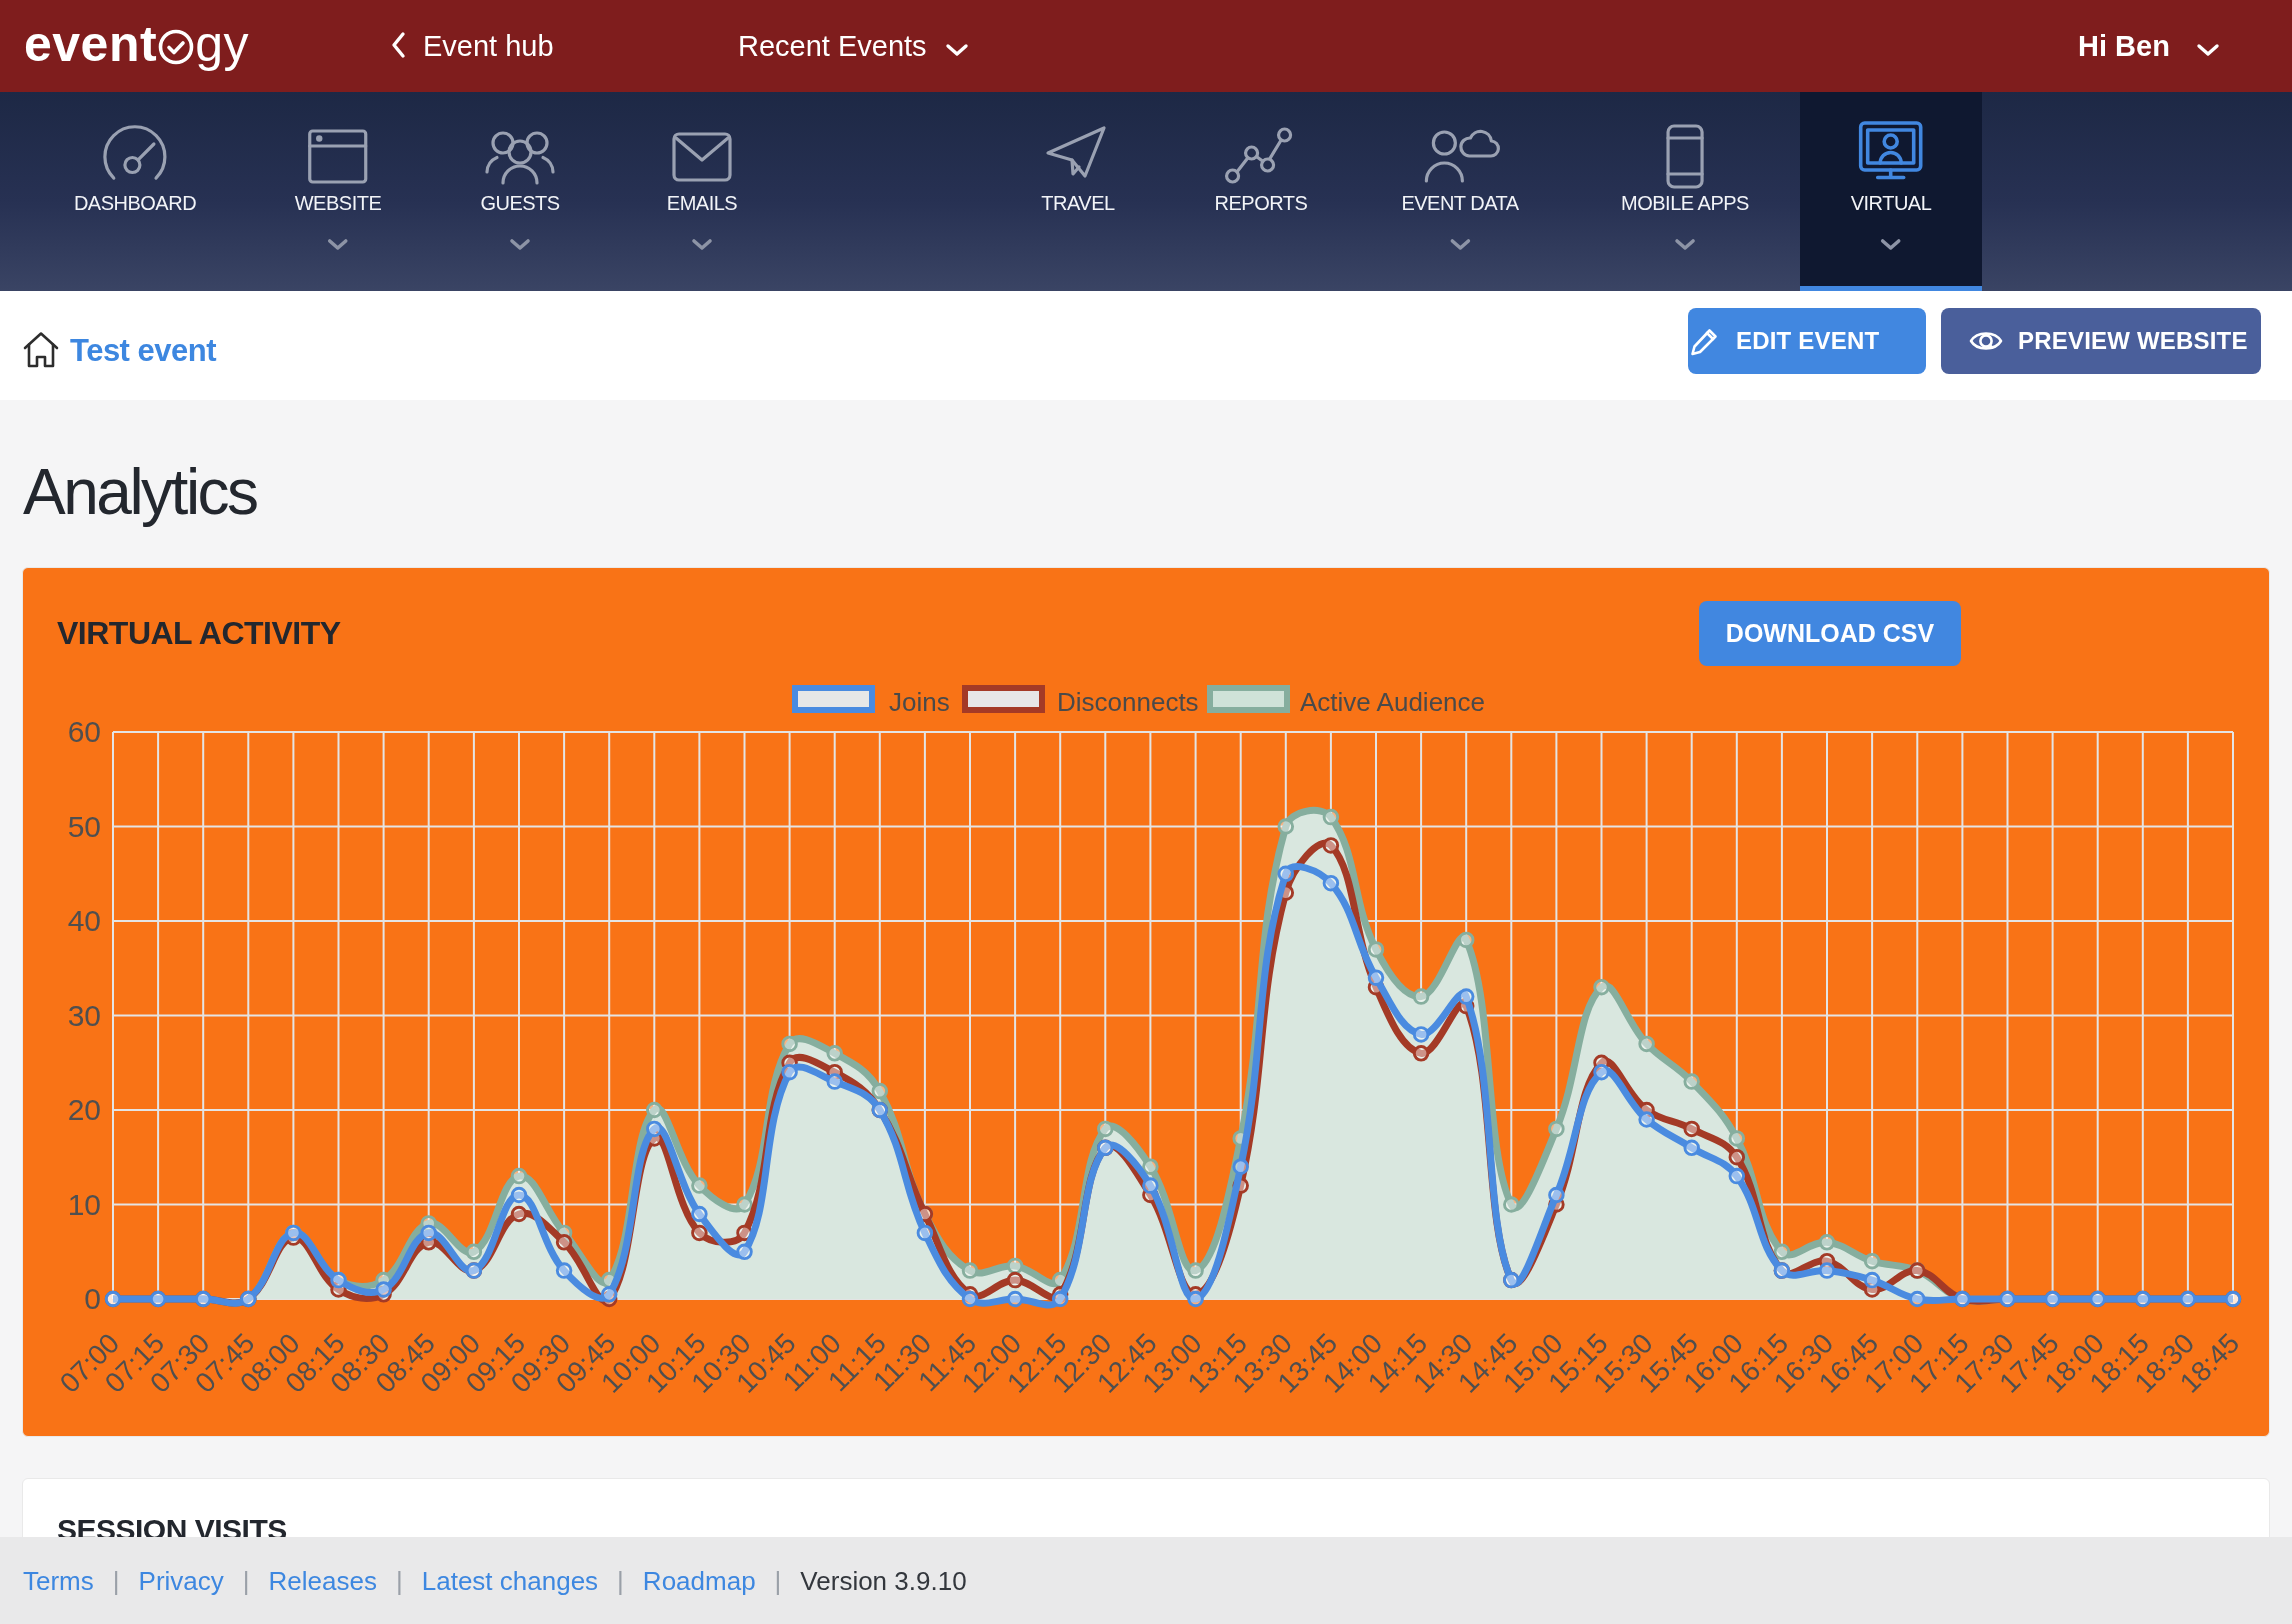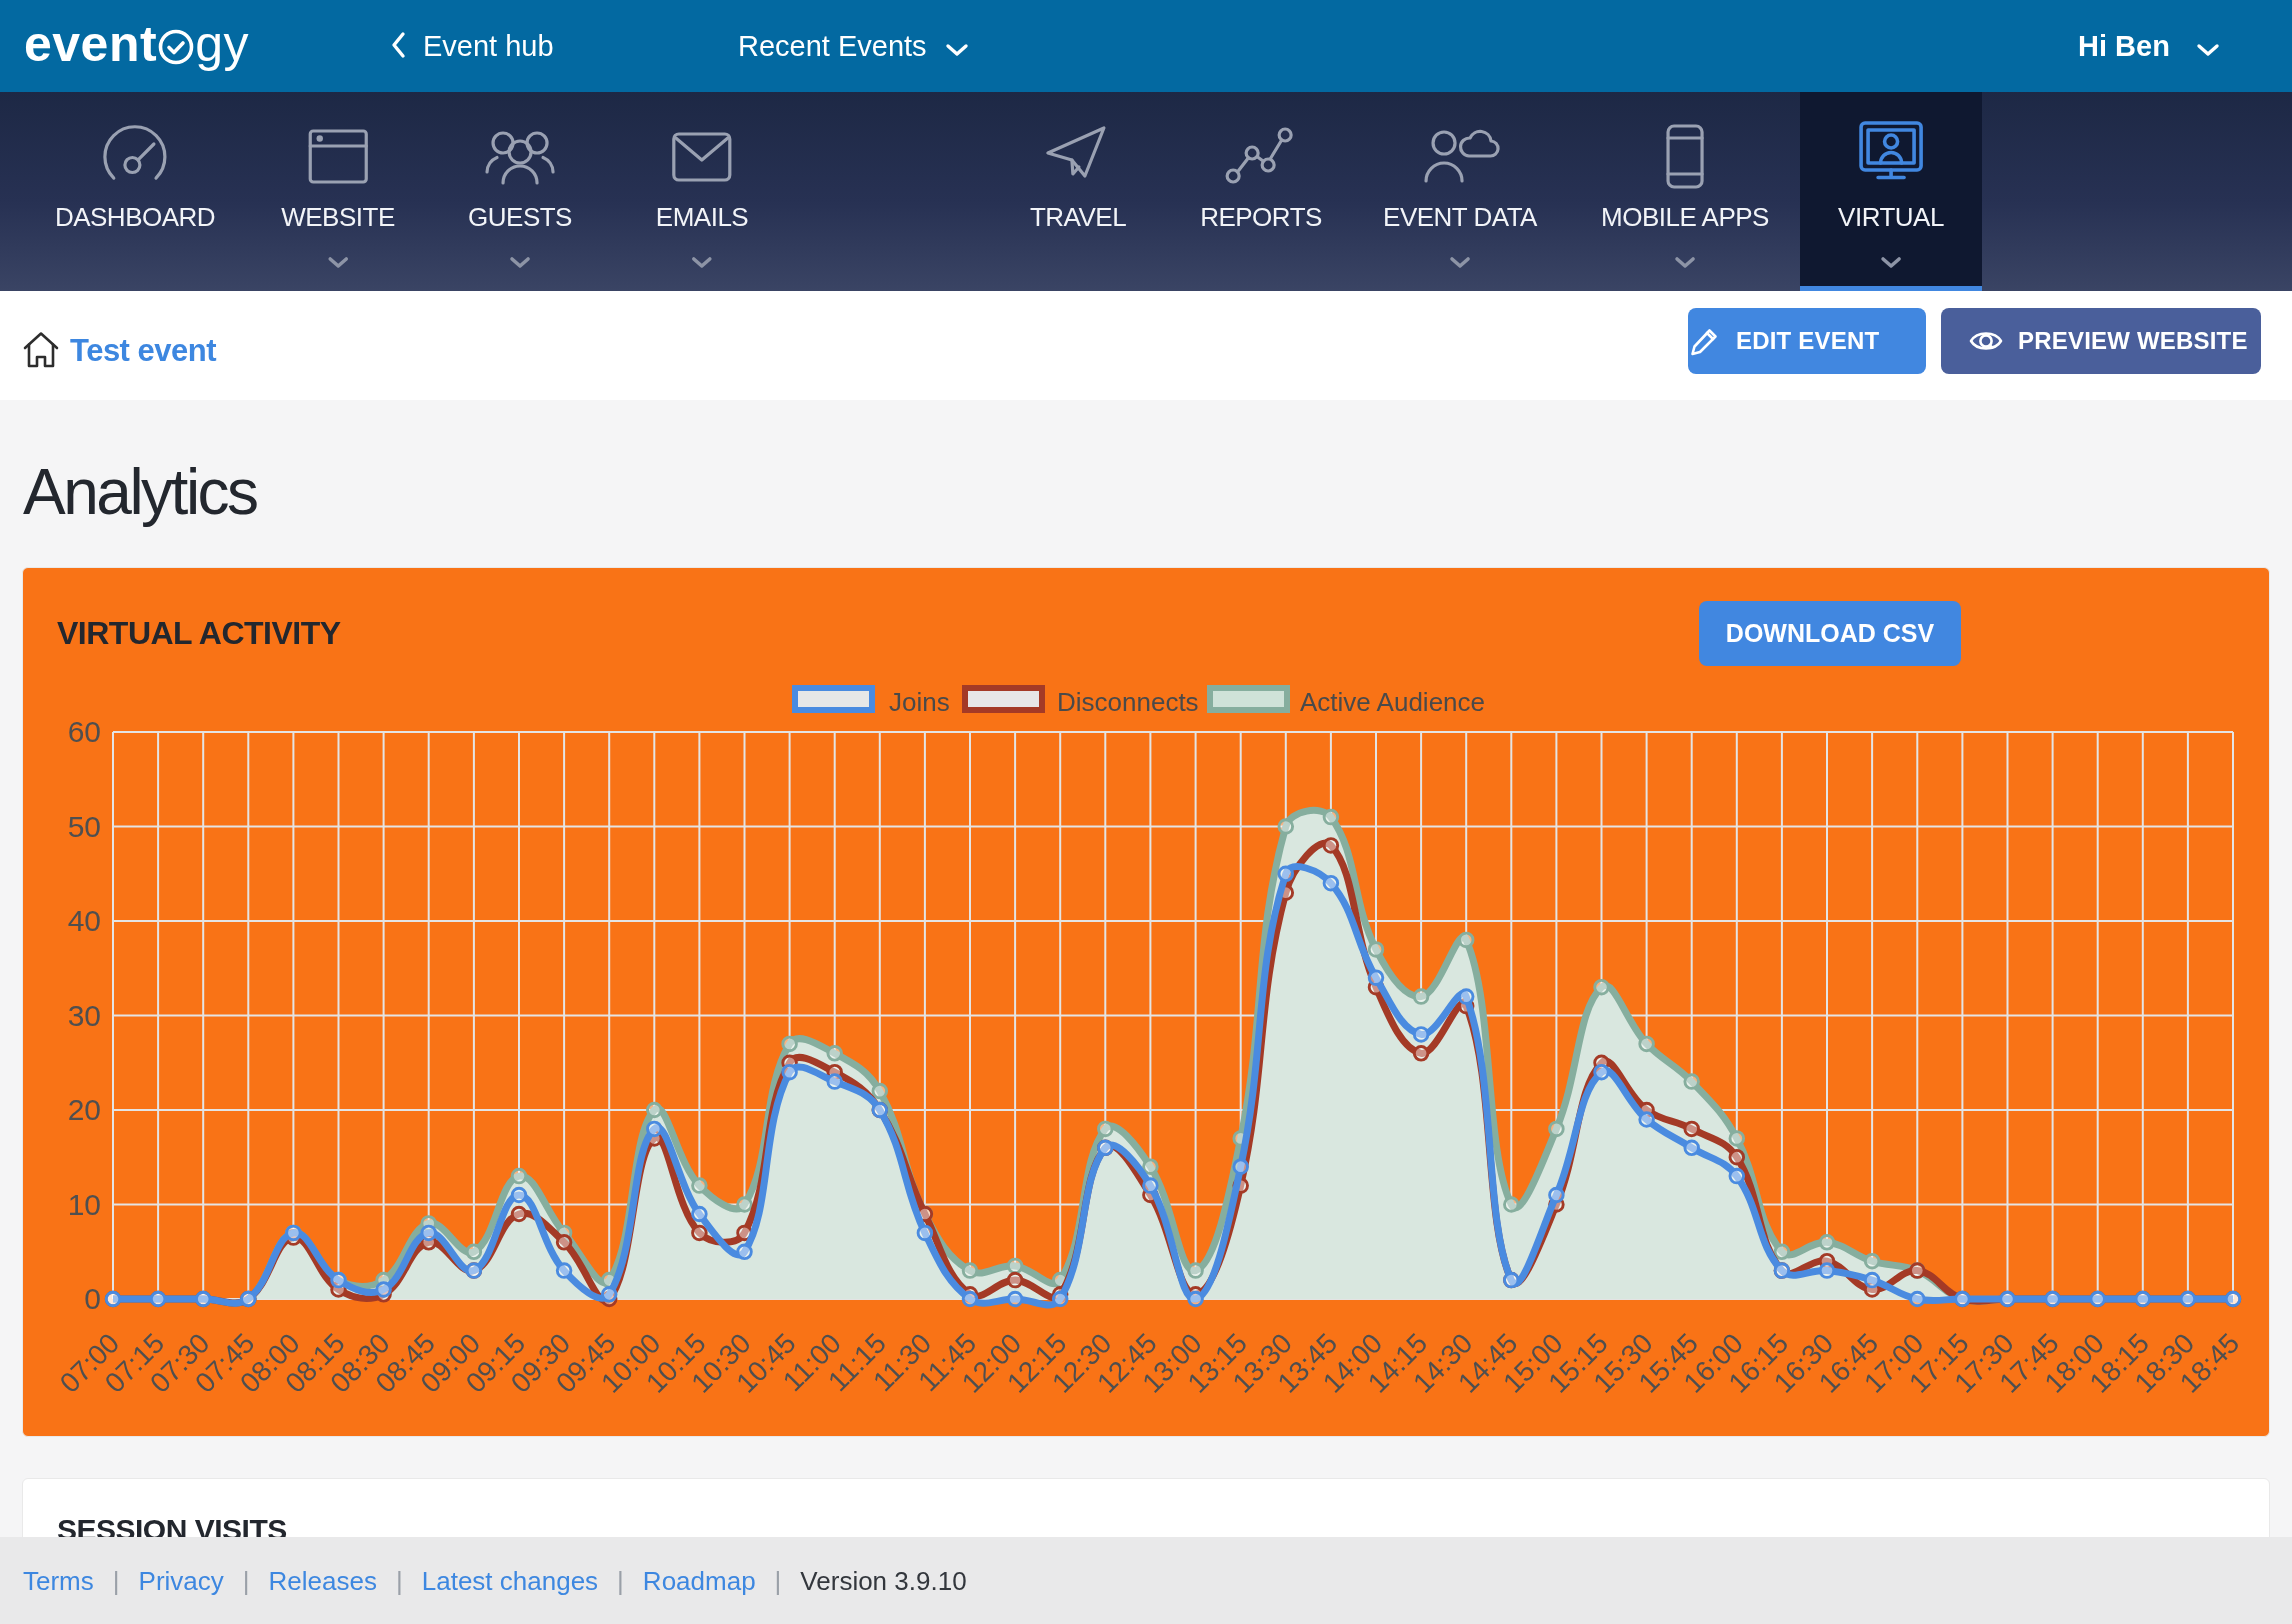--- a/index.html
+++ b/index.html
@@ -1,33 +1,33 @@
 <!DOCTYPE html>
 <html><head><meta charset="utf-8">
 <style>
 * { margin:0; padding:0; box-sizing:border-box; }
 html,body { width:2292px; height:1624px; font-family:"Liberation Sans",sans-serif; background:#f5f5f6; overflow:hidden; }
 
-.header { position:absolute; left:0; top:0; width:2292px; height:92px; background:#0369a1; }
+.header { position:absolute; left:0; top:0; width:2292px; height:92px; background:#7f1d1d; }
 .logo { position:absolute; left:24px; top:15px; font-size:50px; color:#fff; letter-spacing:0.5px; }
 .logo b { font-weight:700; }
 .logo .lg { font-weight:400; }
 .logo svg { vertical-align:-4px; margin:0 1px; }
 .backlink { position:absolute; left:389px; top:30px; color:#fff; font-size:29px; }
 .backlink svg { vertical-align:-4px; margin-right:16px; }
 .recent { position:absolute; left:738px; top:30px; color:#fff; font-size:29px; }
 .recent svg { vertical-align:-1px; margin-left:18px; }
 .hiben { position:absolute; left:2078px; top:30px; color:#fff; font-size:29px; font-weight:700; }
 .hiben svg { vertical-align:-1px; margin-left:26px; }
 
 .nav { position:absolute; left:0; top:92px; width:2292px; height:199px; background:linear-gradient(180deg,#1d2845 0%, #273153 55%, #3a4464 100%); }
 .tabbg { position:absolute; left:1800px; top:0; width:182px; height:199px; background:#0f1830; border-bottom:5px solid #4187e0; }
 .nitem { position:absolute; top:0; transform:translateX(-50%); text-align:center; }
 .nicon { height:100px; display:flex; align-items:flex-end; justify-content:center; }
-.nlabel { margin-top:10px; color:#f2f4f8; font-size:26px; letter-spacing:-0.5px; white-space:nowrap; }
+.nlabel { color:#f2f4f8; font-size:20px; letter-spacing:-0.5px; white-space:nowrap; }
 .nchev { margin-top:22px; }
 
 .toolbar { position:absolute; left:0; top:291px; width:2292px; height:109px; background:#fff; }
 .home { position:absolute; left:22px; top:39px; }
 .testevent { position:absolute; left:70px; top:42px; font-size:31px; font-weight:700; color:#3d87e0; letter-spacing:-0.5px; }
 .btn { position:absolute; top:17px; height:66px; border-radius:8px; color:#fff; font-size:24px; font-weight:700; display:flex; align-items:center; letter-spacing:0.2px; }
 .btn svg { margin-right:14px; }
 .editbtn { left:1688px; width:238px; background:#4187e0; }
 .prevbtn { left:1941px; width:320px; background:#4a5f9b; padding-left:27px; }
 

